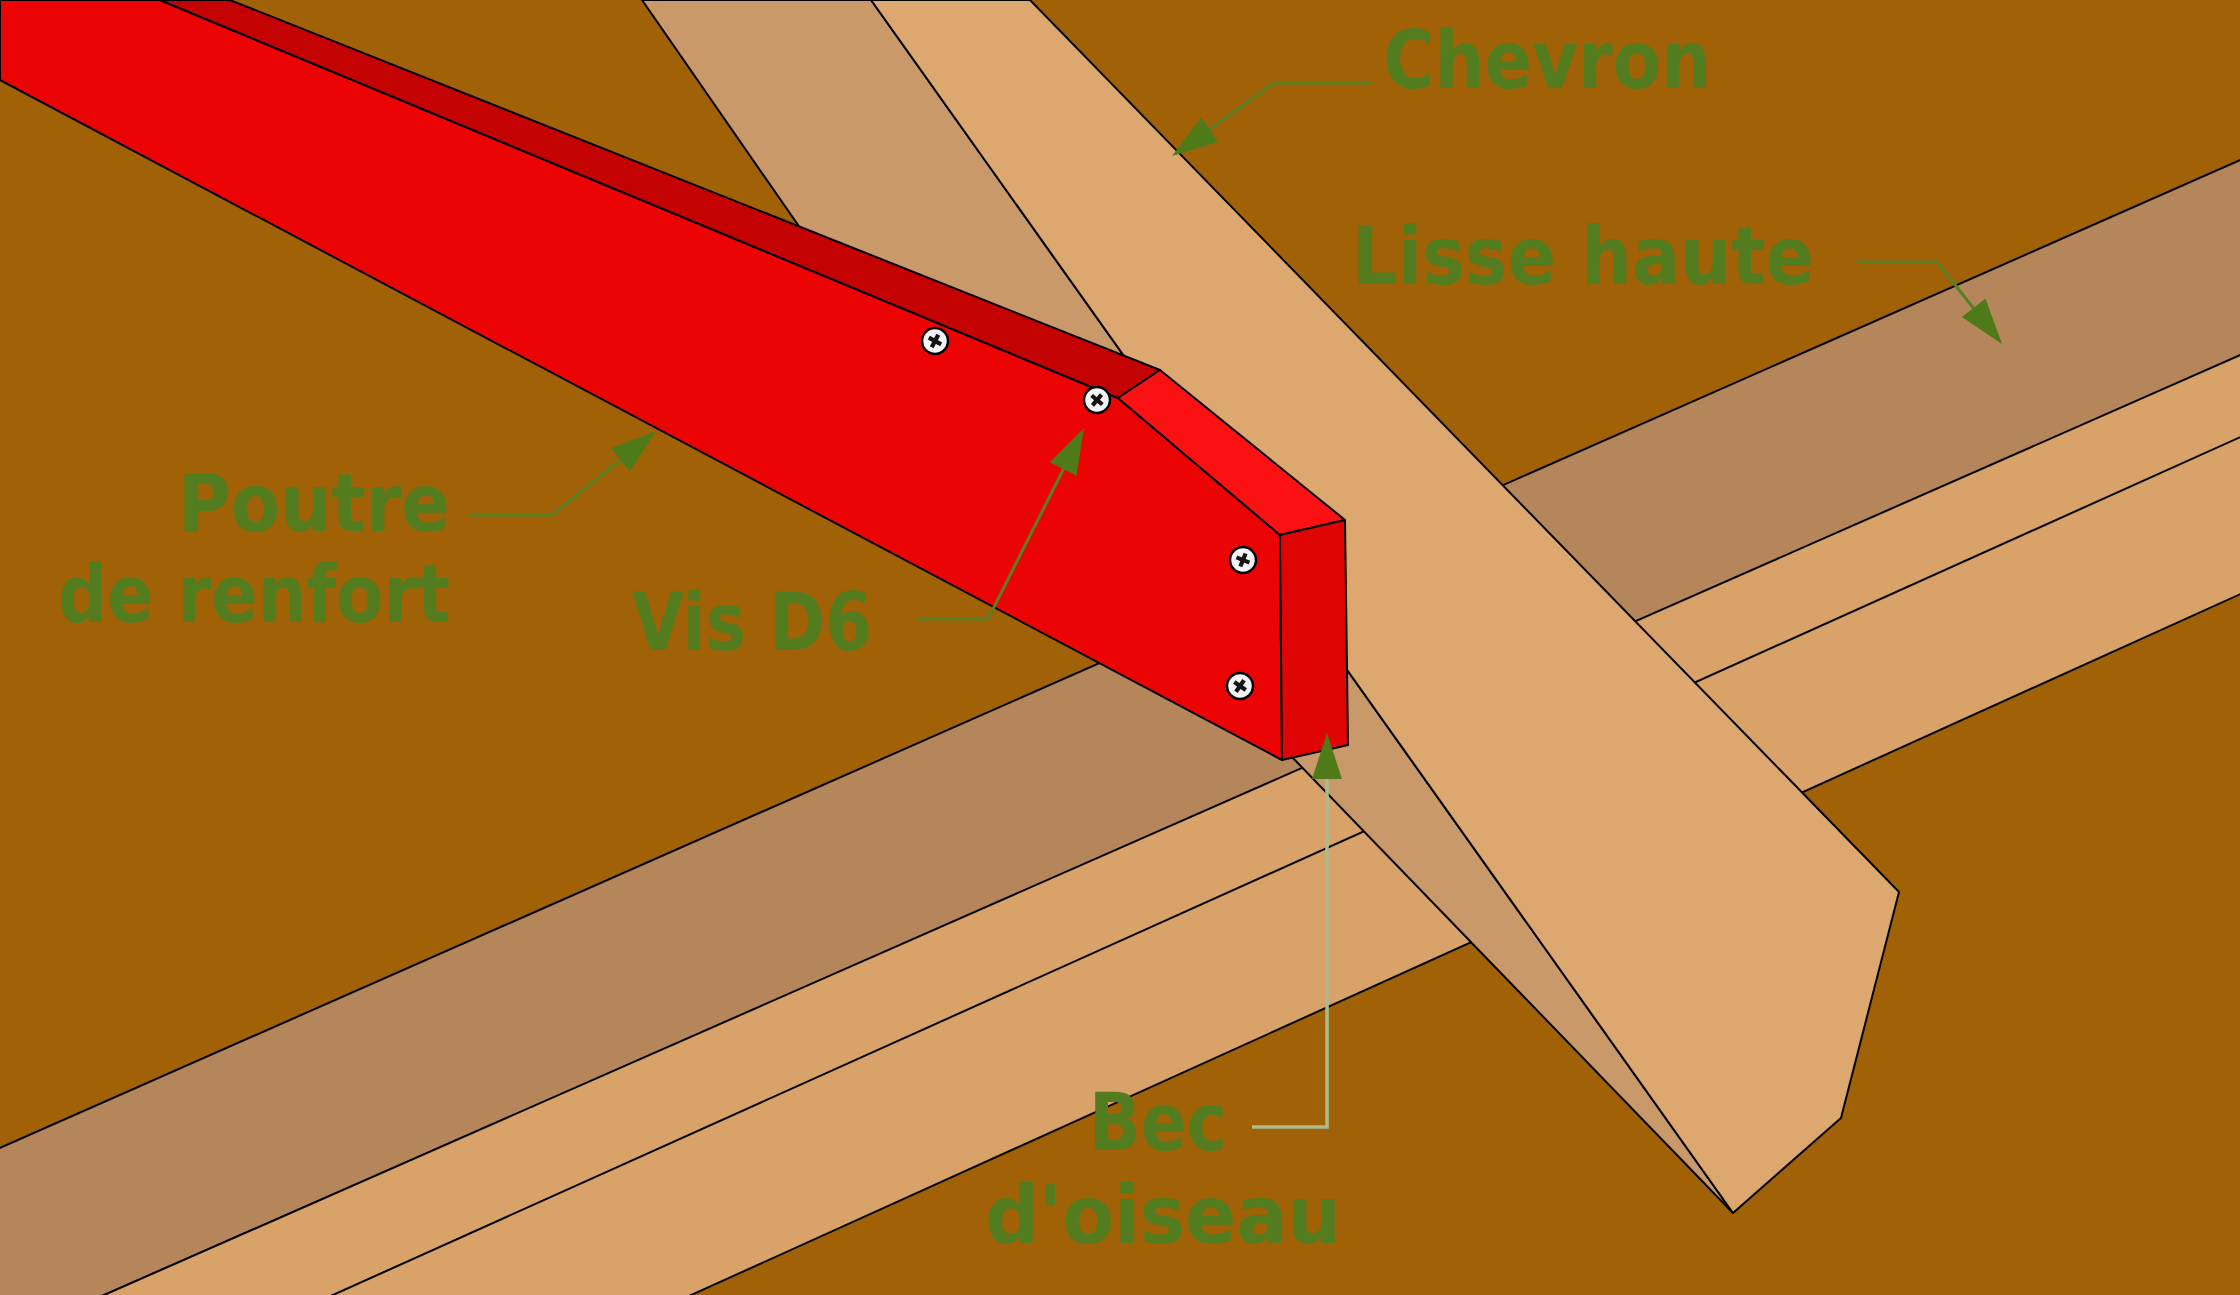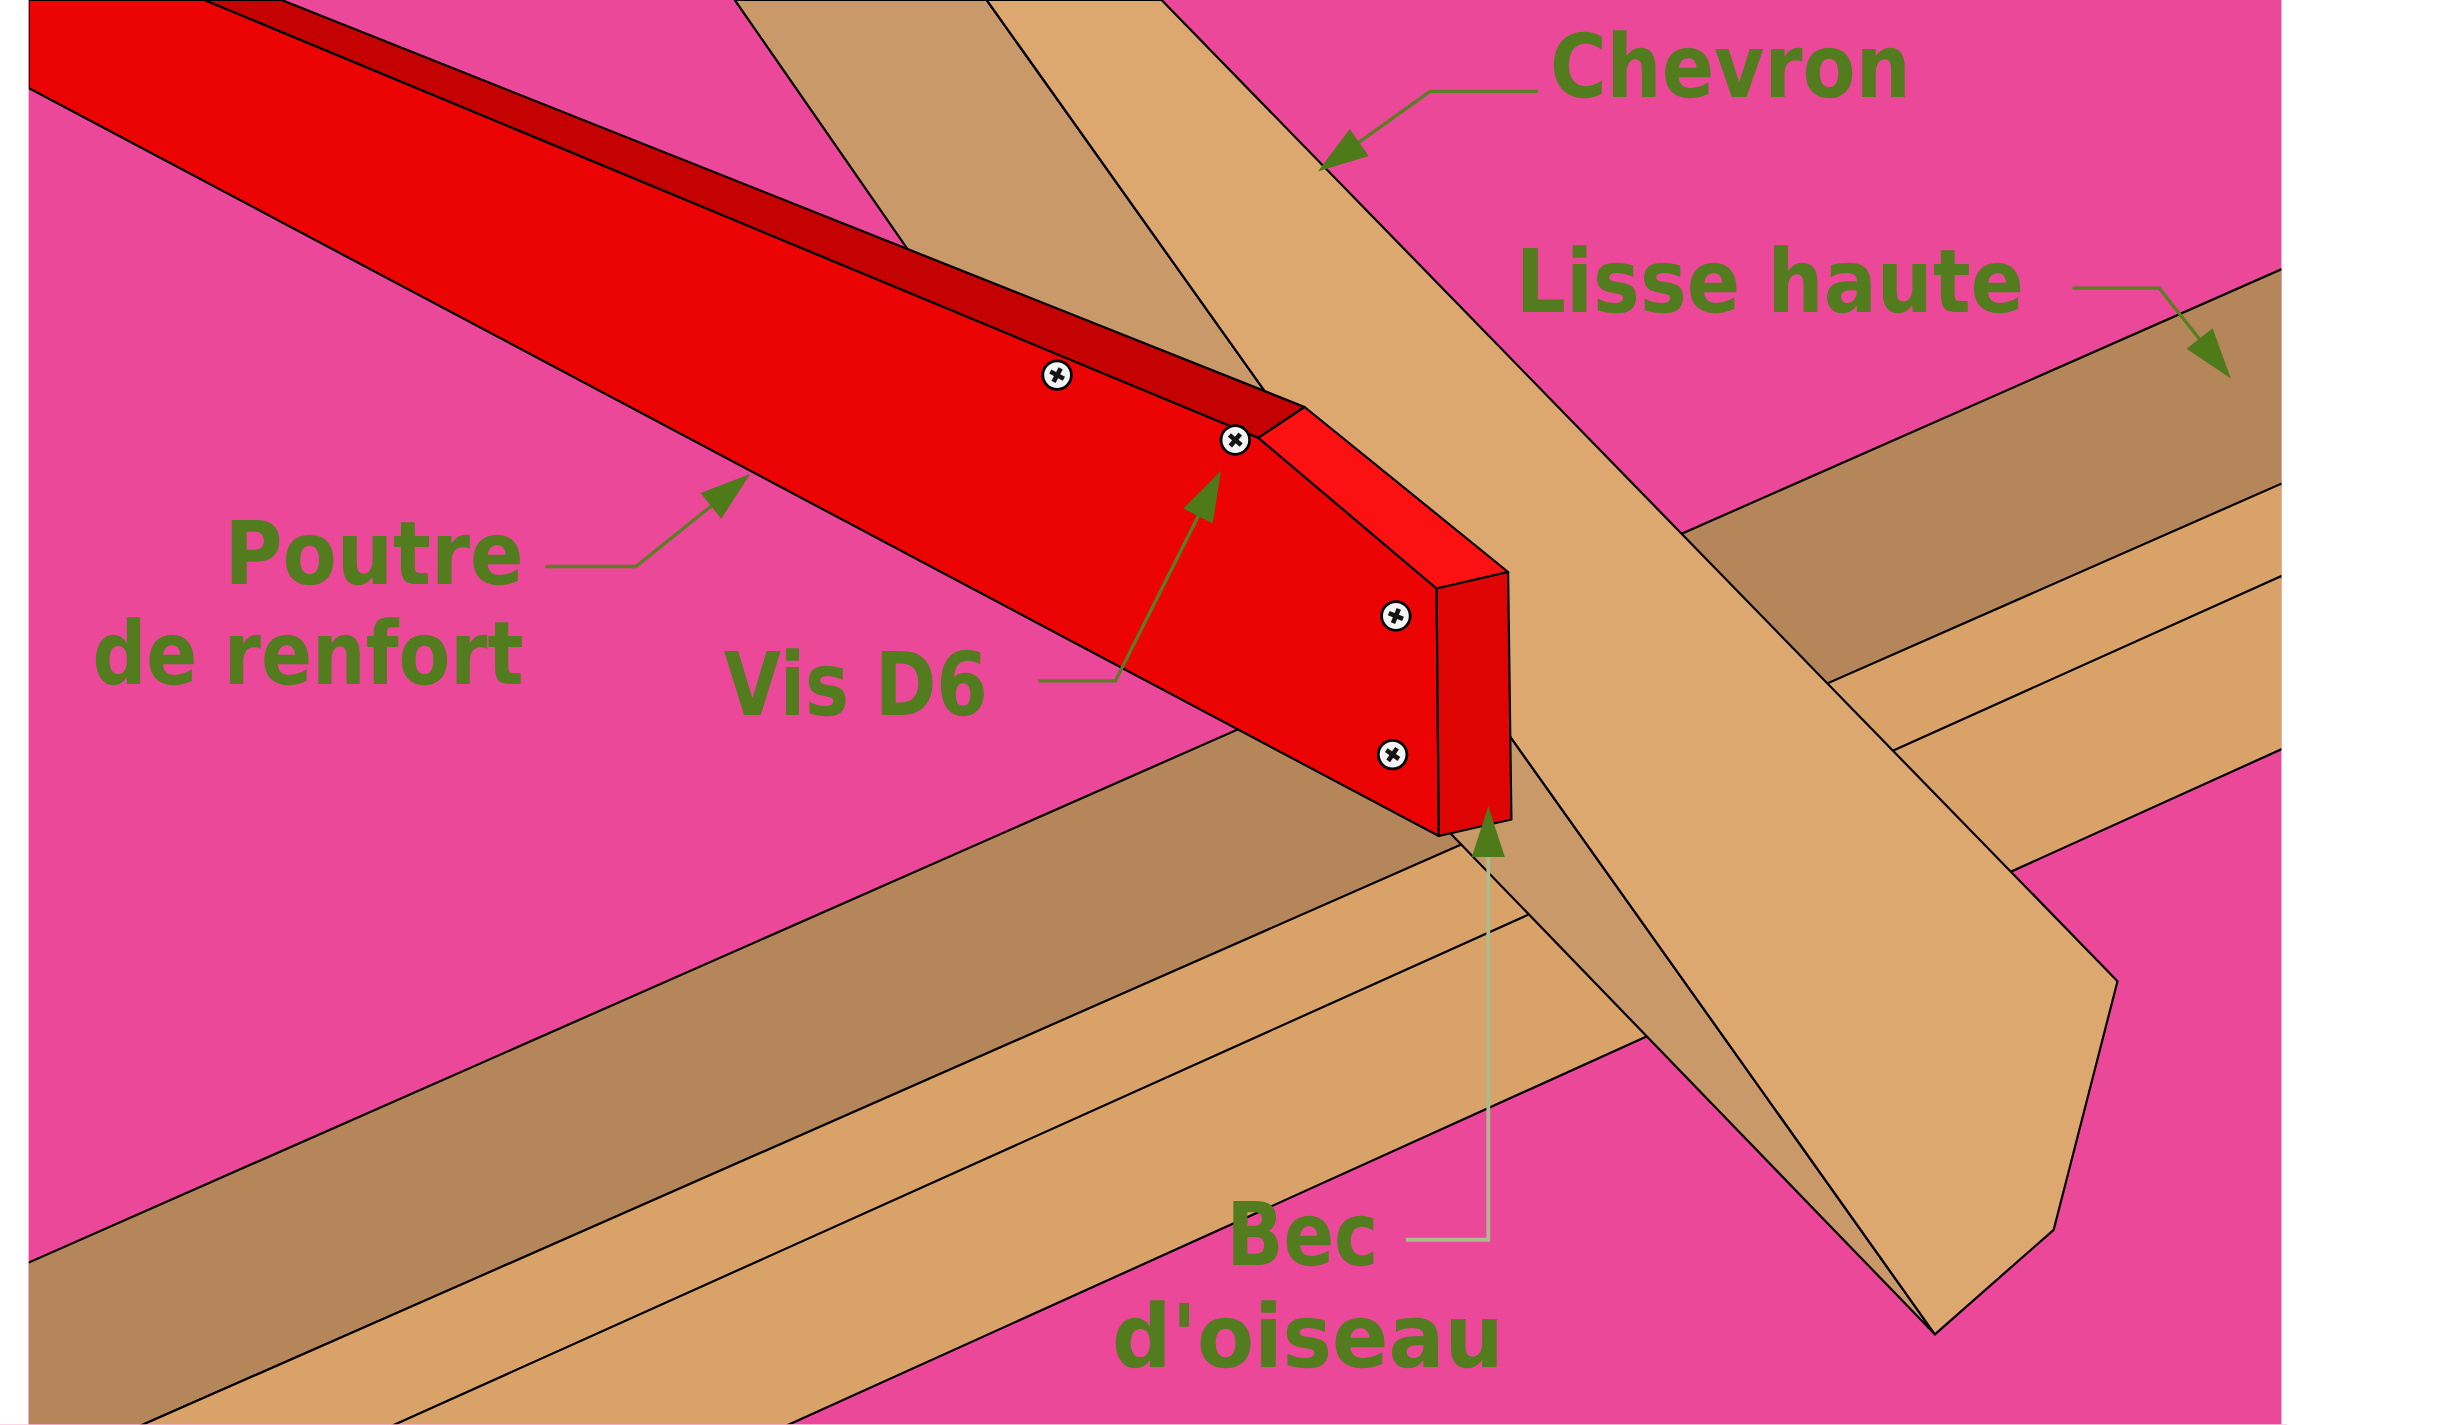--- a/index.html
+++ b/index.html
@@ -1,16 +1,16 @@
 <!DOCTYPE html>
 <html><head>
 <meta charset="utf-8">
 <style>
   html,body{margin:0;padding:0;background:#ffffff;}
-  .stage{position:relative;width:2048px;height:1295px;background:#ec4899;overflow:hidden;margin-left:26px;}
+  .stage{position:relative;width:2240px;height:1295px;background:#a16207;overflow:hidden;}
   svg{display:block;}
   .lbl{font-family:"DejaVu Sans","Liberation Sans",sans-serif;font-weight:700;fill:#527c1e;font-size:80px;}
   .edge{stroke:#000000;stroke-width:2;stroke-linejoin:round;}
   .leader{fill:none;stroke:#5a7e22;stroke-width:3;}
   .leader-pale{fill:none;stroke:#aabc8c;stroke-width:3.5;}
   .ah{fill:#4e7a1a;stroke:none;}
 </style>
 </head>
 <body>
 

